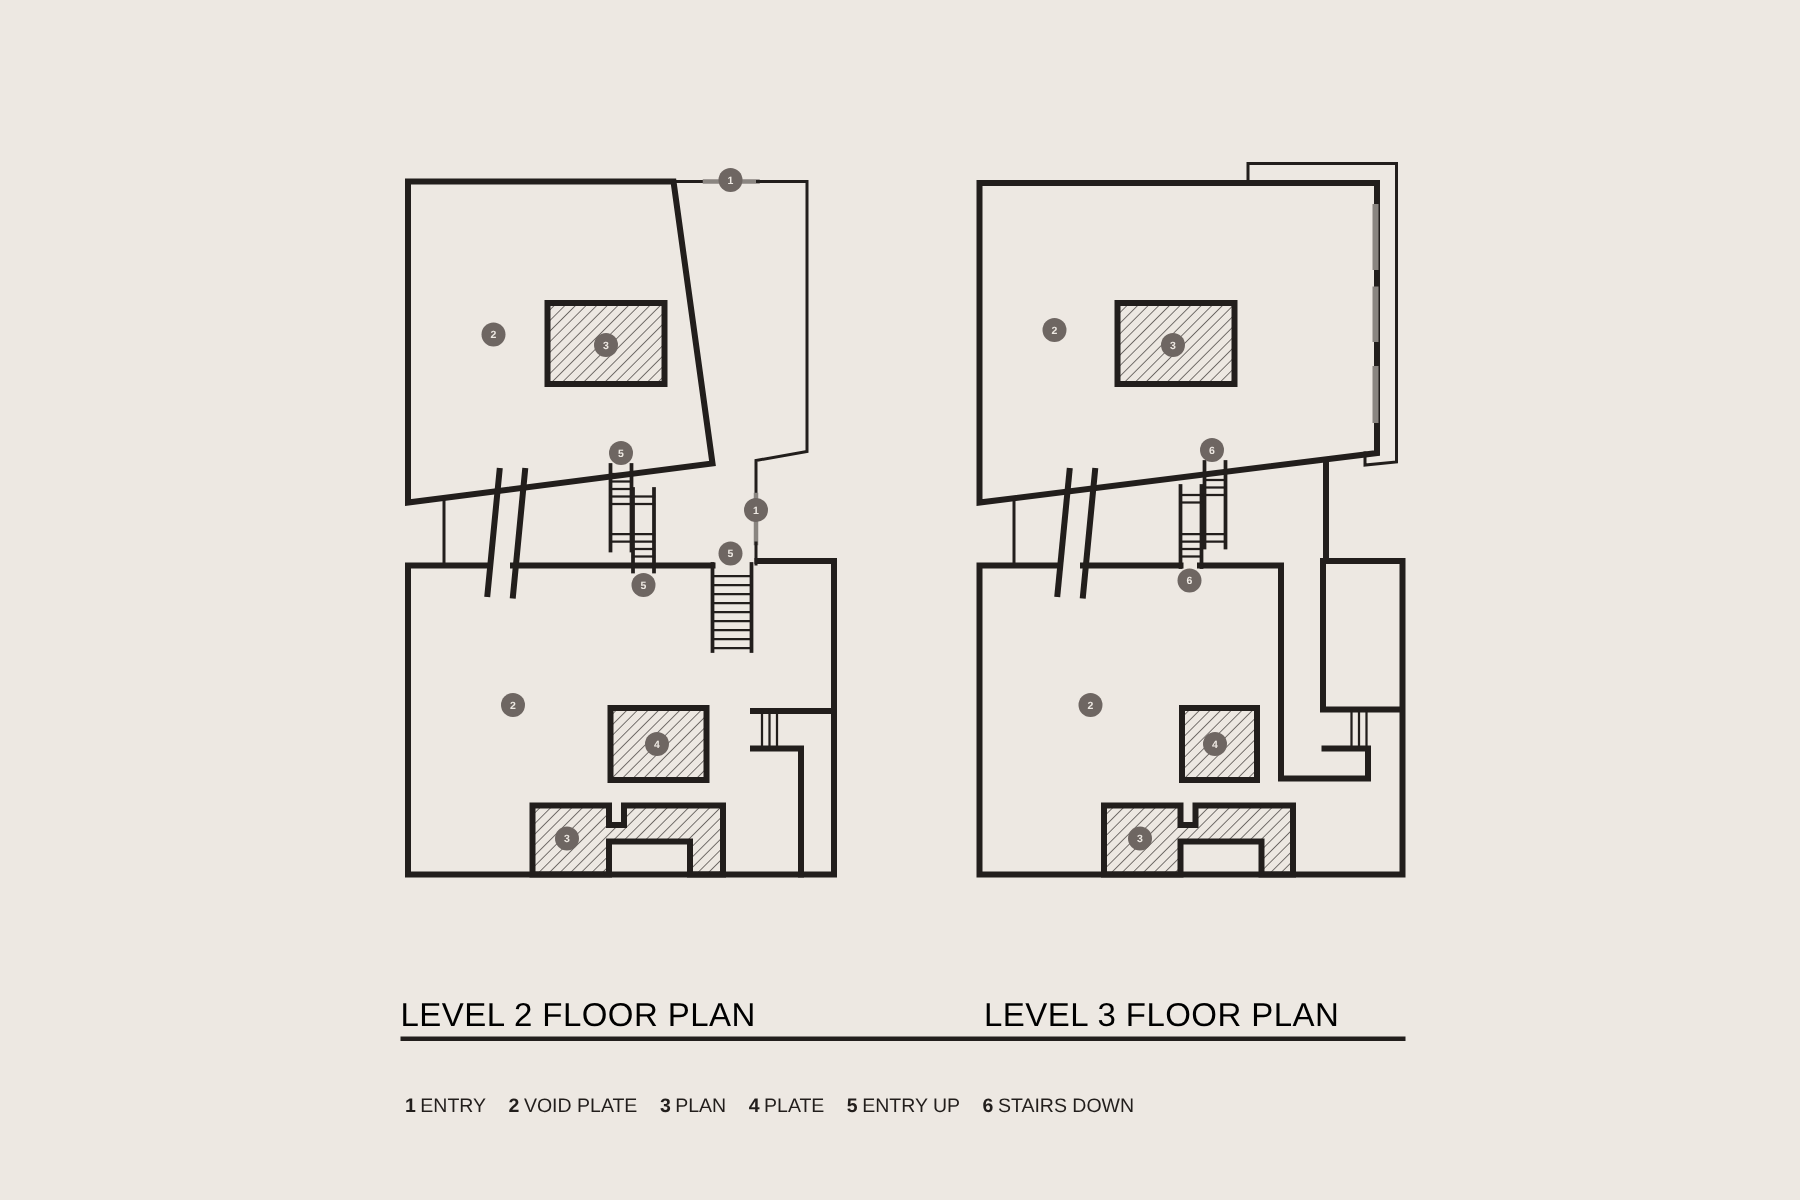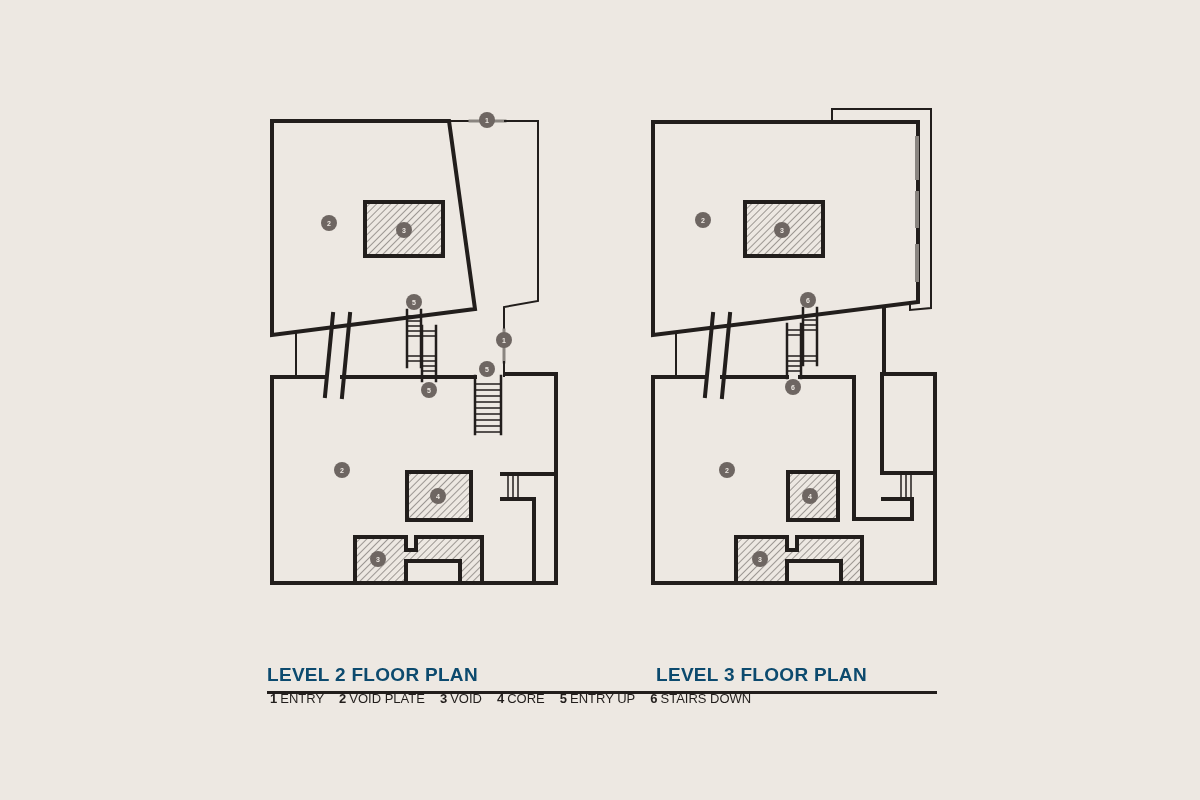--- a/index.html
+++ b/index.html
@@ -1,20 +1,20 @@
 <!DOCTYPE html>
 <html><head>
 <meta charset="utf-8">
 <style>
   html, body { margin:0; padding:0; }
   body { width:1200px; height:800px; background:#ede8e2; position:relative; overflow:hidden; font-family:"Liberation Sans", sans-serif; }
   svg.plan { position:absolute; left:0; top:0; width:1200px; height:800px; }
-  .title { position:absolute; top:664px; font-size:19px; font-weight:bold; color:#0c4a6e; letter-spacing:0.3px; }
+  .title { position:absolute; top:664px; font-size:22px; font-weight:normal; color:#000000; letter-spacing:0.3px; }
   .rule { position:absolute; left:267px; top:691px; width:670px; height:3px; background:#221e1c; }
-  .legend { position:absolute; left:270px; top:691px; font-size:13px; color:#221e1c; display:flex; gap:15px; }
+  .legend { position:absolute; left:270px; top:729px; font-size:13px; color:#221e1c; display:flex; gap:15px; }
   .legend .n { font-weight:bold; margin-right:3px; }
   .badge text { font-family:"Liberation Sans", sans-serif; font-size:7px; font-weight:bold; fill:#ede8e2; }
 </style>
 </head>
 <body>
 
 <svg class="plan" viewBox="0 0 1200 800" xmlns="http://www.w3.org/2000/svg">
   <defs>
     <pattern id="hatch" width="5" height="5" patternUnits="userSpaceOnUse" patternTransform="rotate(45)">
       <line x1="0" y1="0" x2="0" y2="5" stroke="#221e1c" stroke-width="0.8"></line>
@@ -188,17 +188,17 @@
     </g>
 </svg>
 
 <div class="title" style="left:267px;">LEVEL 2 FLOOR PLAN</div>
 <div class="title" style="left:656px;">LEVEL 3 FLOOR PLAN</div>
 <div class="rule"></div>
 
 <div class="legend">
   <span><span class="n">1</span><span>ENTRY</span></span>
   <span><span class="n">2</span><span>VOID PLATE</span></span>
-  <span><span class="n">3</span><span>VOID</span></span>
-  <span><span class="n">4</span><span>CORE</span></span>
+  <span><span class="n">3</span><span>PLAN</span></span>
+  <span><span class="n">4</span><span>PLATE</span></span>
   <span><span class="n">5</span><span>ENTRY UP</span></span>
   <span><span class="n">6</span><span>STAIRS DOWN</span></span>
 </div>
 
 </body></html>

